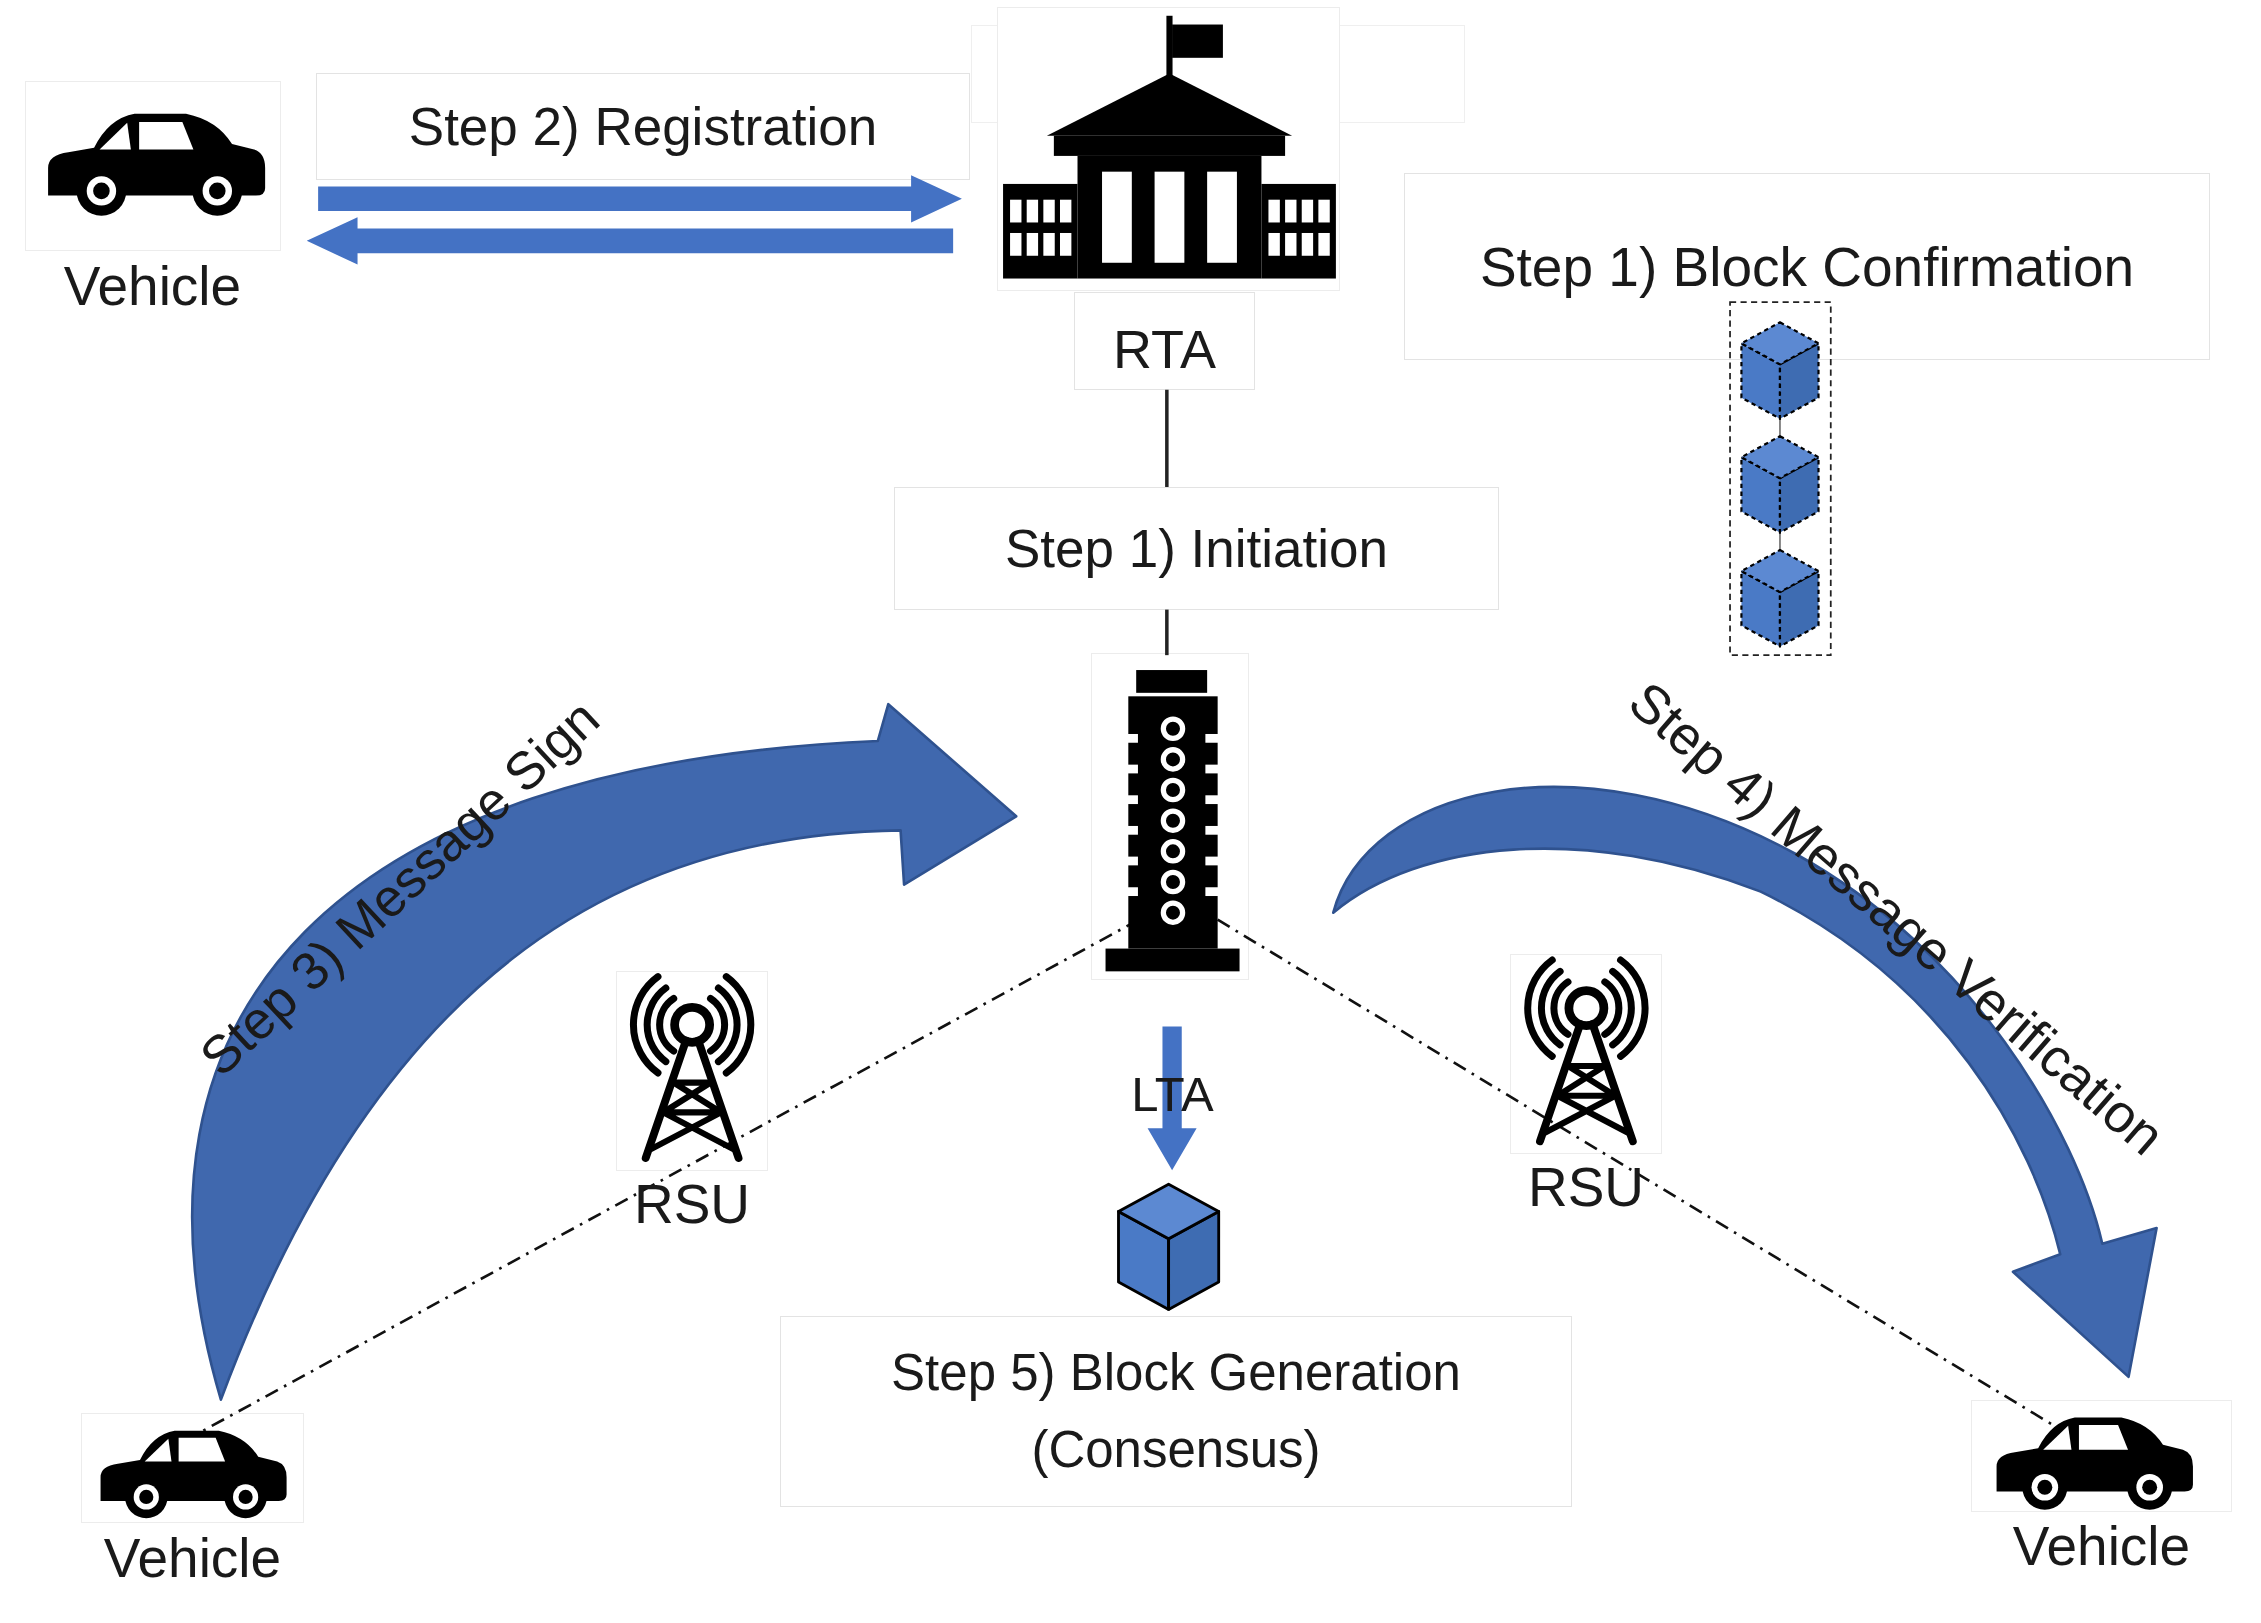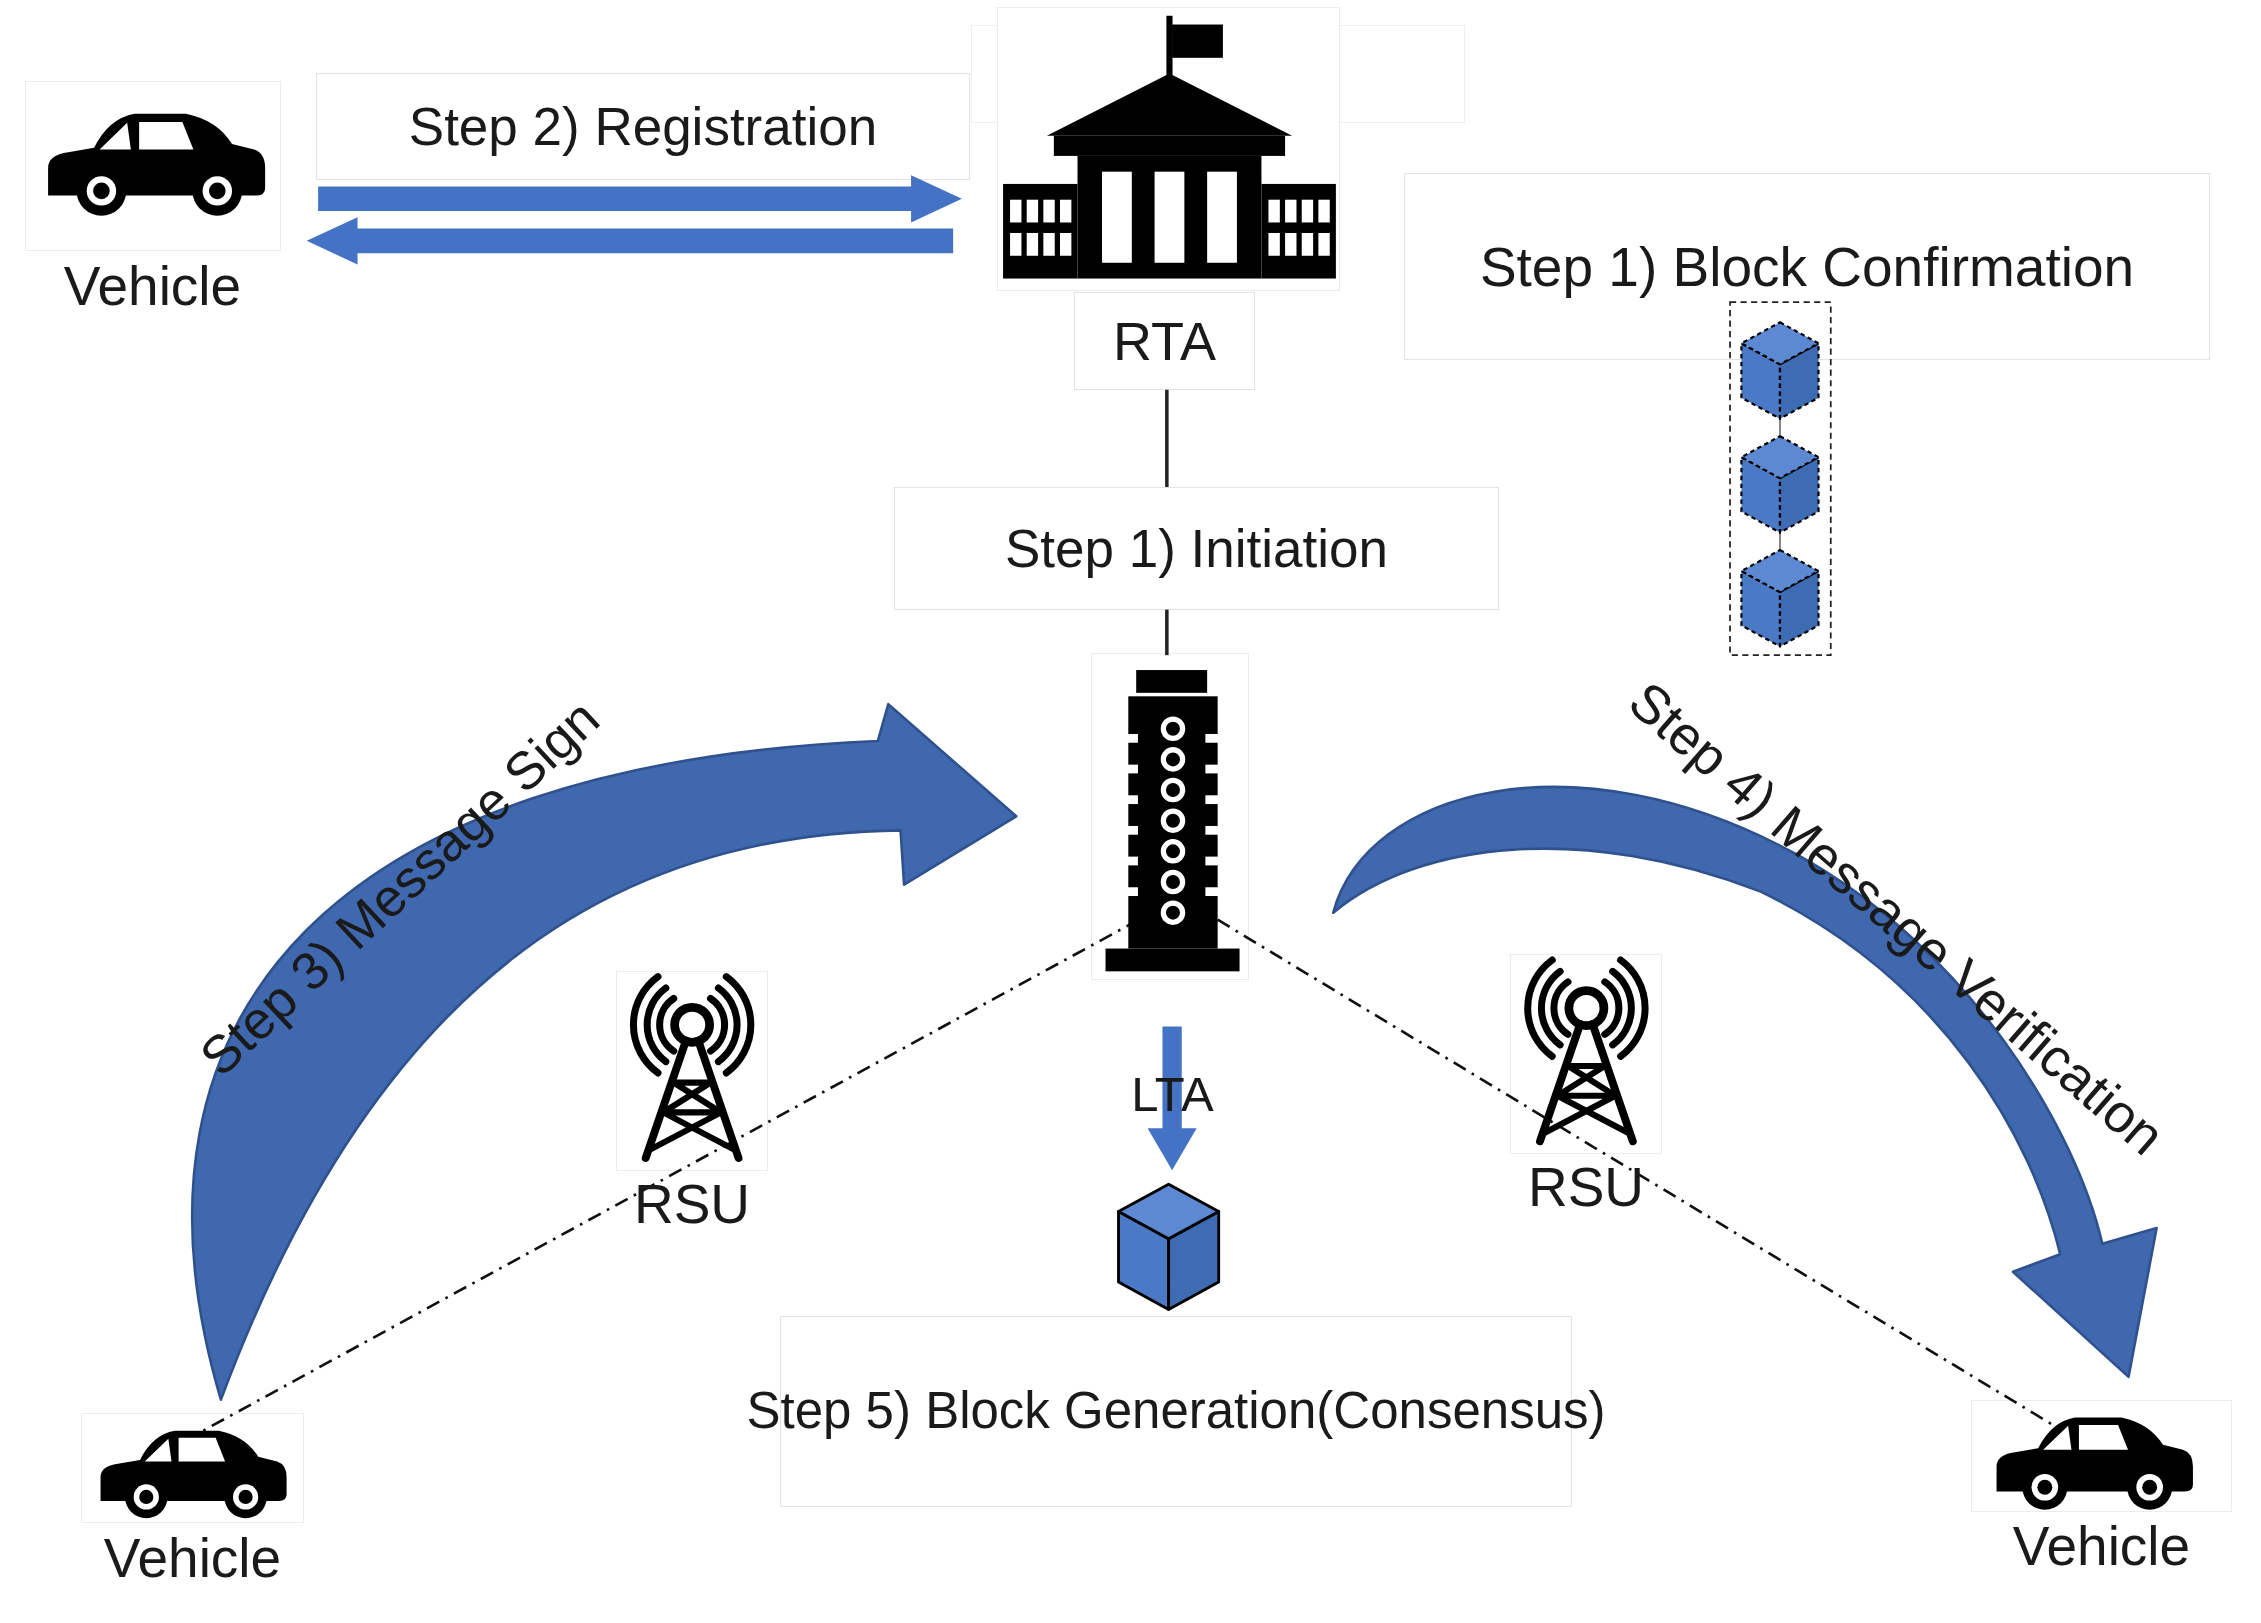--- a/index.html
+++ b/index.html
@@ -171,30 +171,30 @@
       <use href="#cube" transform="translate(2032,628)" stroke-dasharray="5 4"></use>
     </g>
   </svg>
 
   <div class="lbl step-lbl" style="left:316px;top:73px;width:654px;height:107px;">Step 2) Registration</div>
 
   <div class="lbl step-lbl" style="left:1404px;top:173px;width:806px;height:187px;font-size:55px;">Step 1) Block Confirmation</div>
 
   <div class="lbl step-lbl" style="left:894px;top:487px;width:605px;height:123px;">Step 1) Initiation</div>
 
-  <div class="lbl" style="left:780px;top:1316px;width:792px;height:191px;font-size:51px;line-height:1.5;">
+  <div class="lbl" style="left:780px;top:1316px;width:792px;height:191px;flex-direction:column;font-size:51px;line-height:1.5;">
     <span>Step 5) Block Generation</span>
     <span>(Consensus)</span>
   </div>
 
   <div class="lbl step-lbl rot" style="left:110px;top:852px;width:578px;height:70px;transform:rotate(-43deg);">Step 3) Message Sign</div>
 
   <div class="lbl step-lbl rot" style="left:1481px;top:883px;width:832px;height:70px;transform:rotate(41deg);font-size:54px;">Step 4) Message Verification</div>
 
   <div class="lbl entity-lbl" style="left:24.5px;top:251px;width:256px;height:70px;">Vehicle</div>
-  <div class="lbl entity-lbl" style="left:1074px;top:292px;width:181px;height:98px;font-size:54px;">RTA</div>
+  <div class="lbl entity-lbl" style="left:1074px;top:300px;width:181px;height:98px;font-size:54px;">RTA</div>
   <div class="lbl entity-lbl" style="left:1098px;top:1052px;width:149px;height:83px;font-size:49px;">LTA</div>
   <div class="lbl entity-lbl" style="left:616px;top:1172px;width:152px;height:63px;">RSU</div>
   <div class="lbl entity-lbl" style="left:1510px;top:1155px;width:152px;height:63px;">RSU</div>
   <div class="lbl entity-lbl" style="left:81px;top:1524px;width:223px;height:68px;">Vehicle</div>
   <div class="lbl entity-lbl" style="left:1971px;top:1512px;width:261px;height:68px;">Vehicle</div>
 </div>
 
 
 </body></html>

